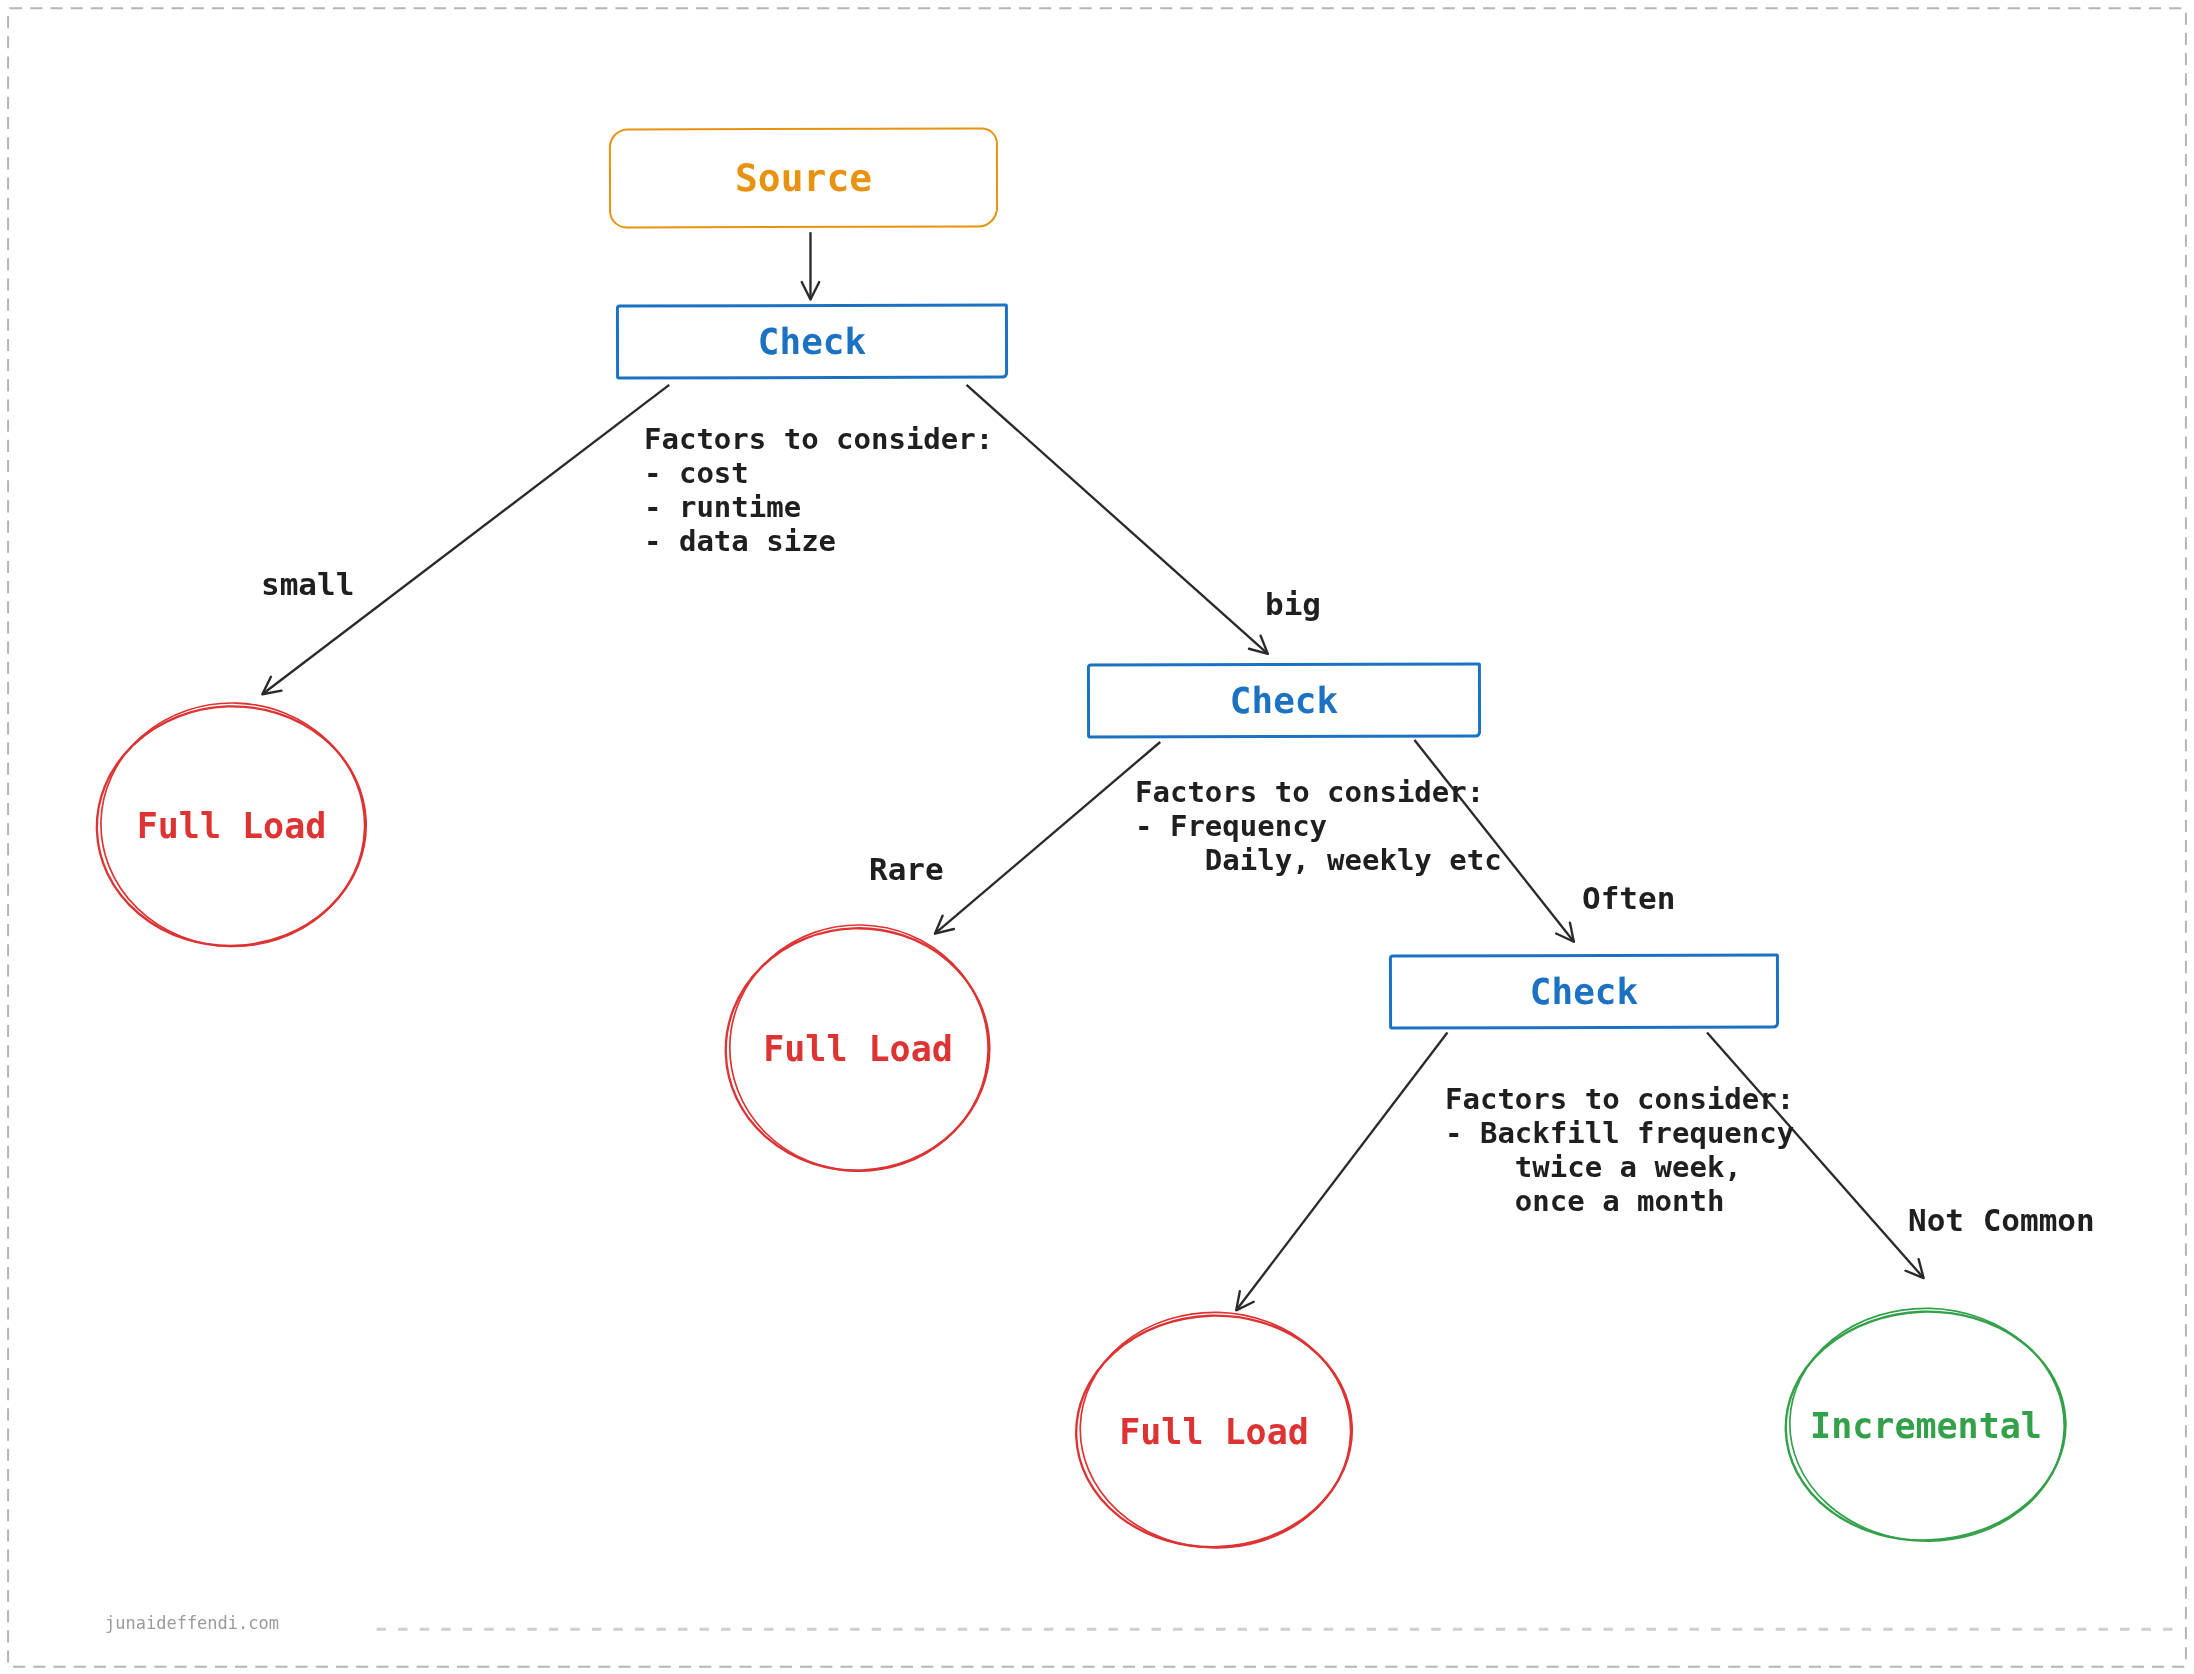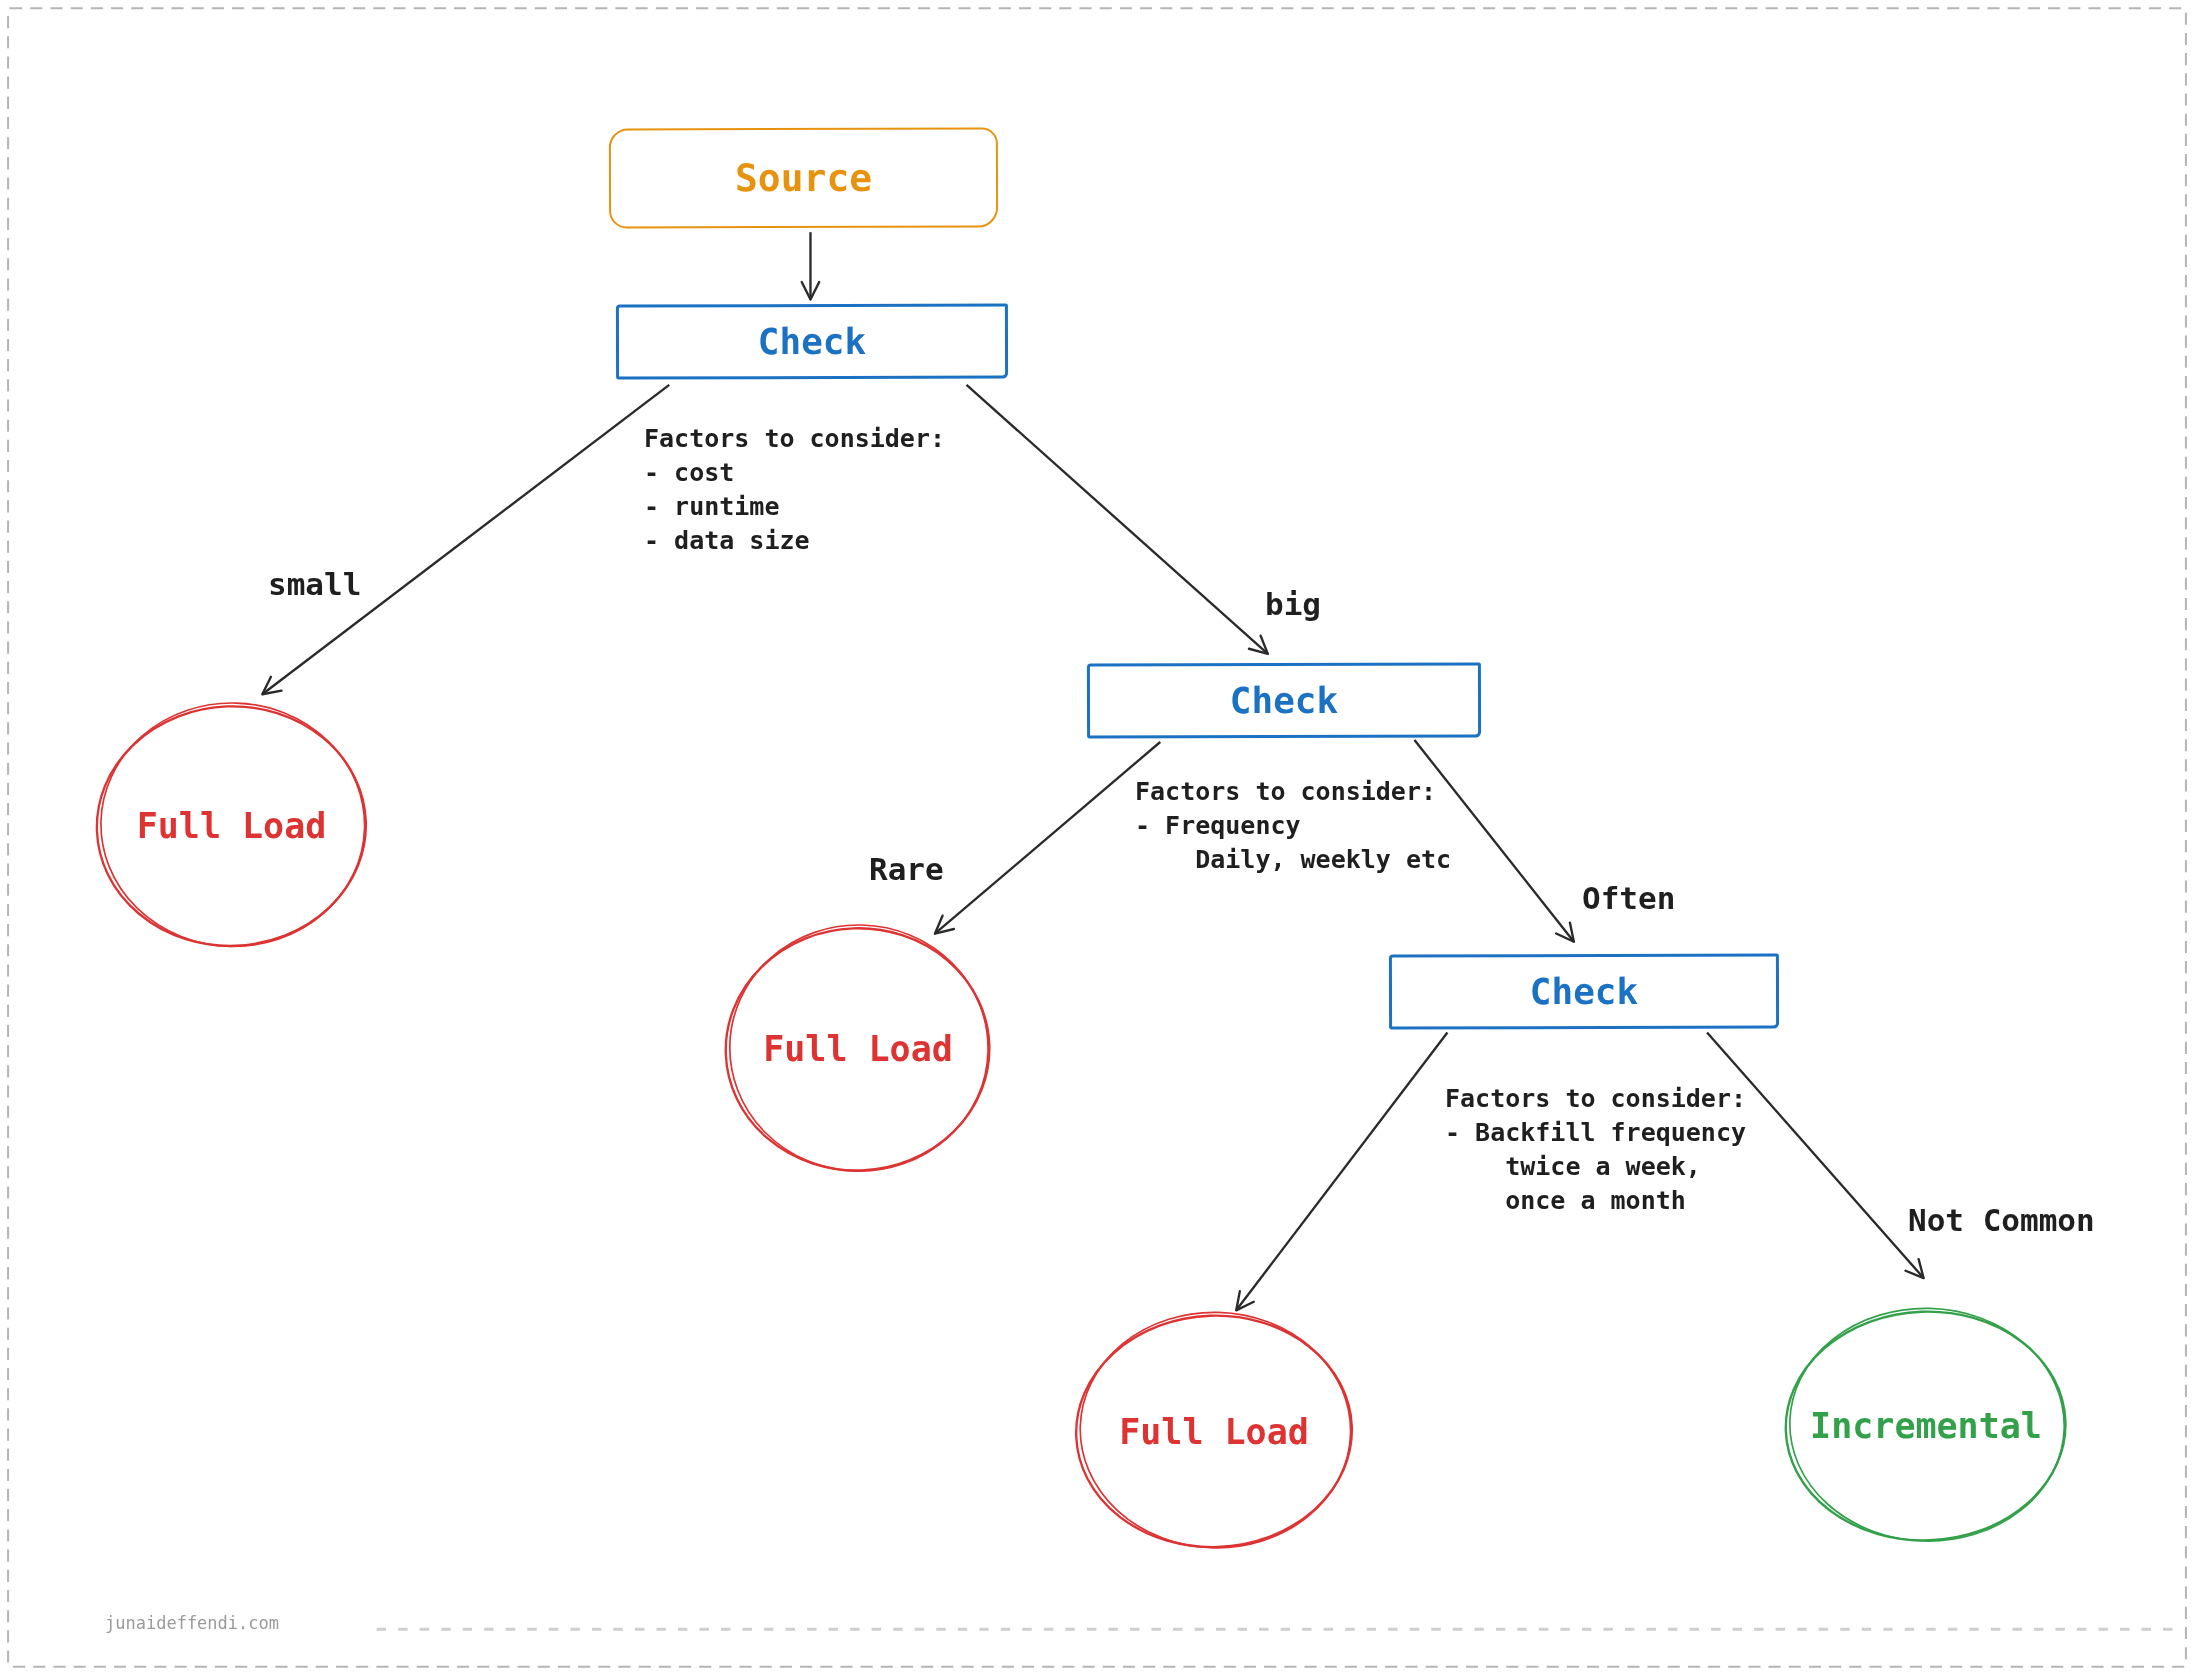--- a/index.html
+++ b/index.html
@@ -35,21 +35,21 @@
     position:absolute;
     display:flex;align-items:center;justify-content:center;
     font-size:35px;font-weight:bold;
     text-align:right;
   }
   .red-text{color:#dd3333;}
   .green-text{color:#33a04a;}
   .note{
     position:absolute;
     color:#1f1f1f;
-    font-size:25px;font-weight:bold;
+    font-size:29px;font-weight:bold;
     line-height:34px;
   }
   .note-line{white-space:pre;}
   .edge-label{
     position:absolute;
     color:#1f1f1f;
     font-size:31px;font-weight:bold;
     line-height:39px;
     white-space:pre;
   }
@@ -147,21 +147,21 @@
     <div class="note-line">    Daily, weekly etc</div>
   </div>
 
   <div class="note" style="left:1445px;top:1082px;">
     <div class="note-line">Factors to consider:</div>
     <div class="note-line">- Backfill frequency</div>
     <div class="note-line">    twice a week,</div>
     <div class="note-line">    once a month</div>
   </div>
 
-  <div class="edge-label" style="left:268px;top:565px;">small</div>
+  <div class="edge-label" style="left:261px;top:565px;">small</div>
   <div class="edge-label" style="left:1265px;top:561px;margin-top:24px;">big</div>
   <div class="edge-label" style="left:869px;top:850px;">Rare</div>
   <div class="edge-label" style="left:1582px;top:879px;">Often</div>
   <div class="edge-label" style="left:1908px;top:1201px;">Not Common</div>
 
   <div class="ellipse-label red-text" style="left:97px;top:799px;width:269px;height:54px;">Full Load</div>
   <div class="ellipse-label red-text" style="left:726px;top:1022px;width:264px;height:54px;">Full Load</div>
   <div class="ellipse-label red-text" style="left:1076px;top:1405px;width:276px;height:54px;">Full Load</div>
   <div class="ellipse-label green-text" style="left:1786px;top:1399px;width:280px;height:54px;">Incremental</div>
 

